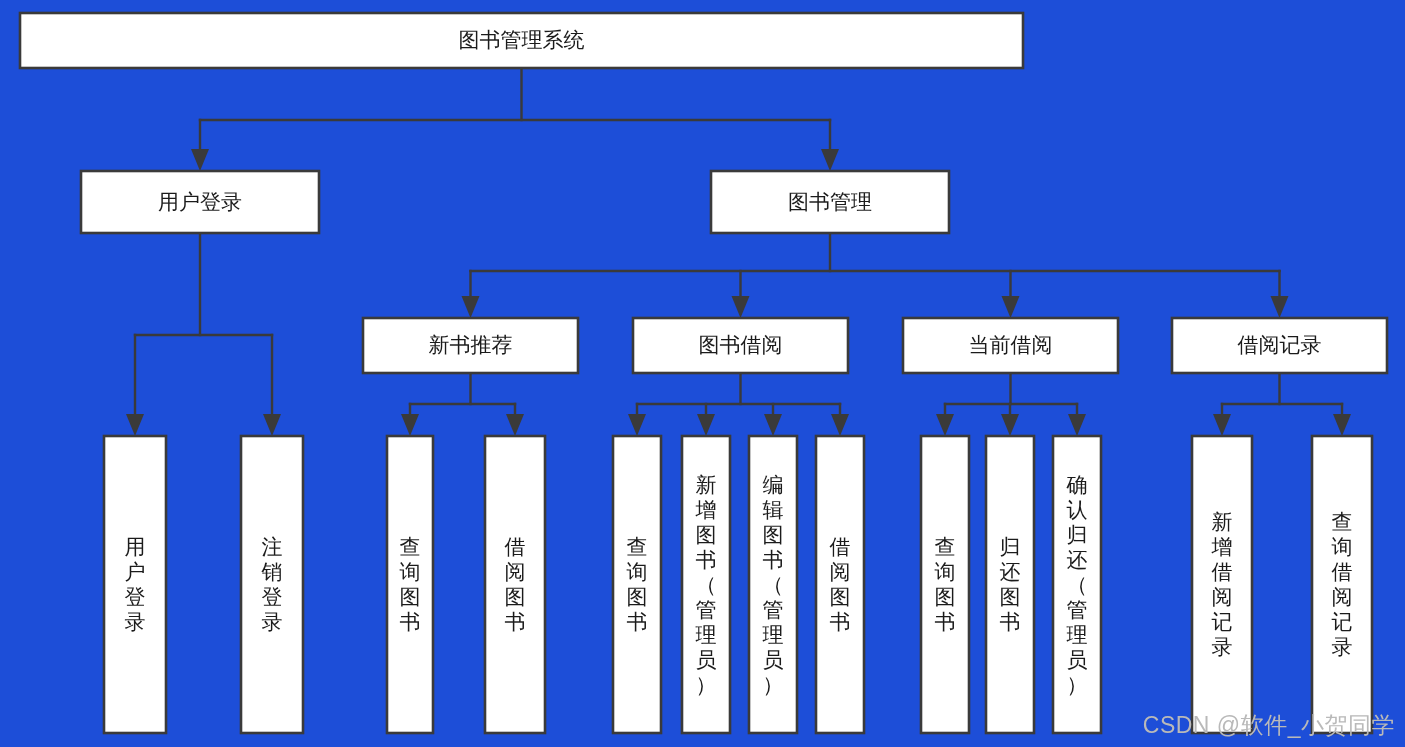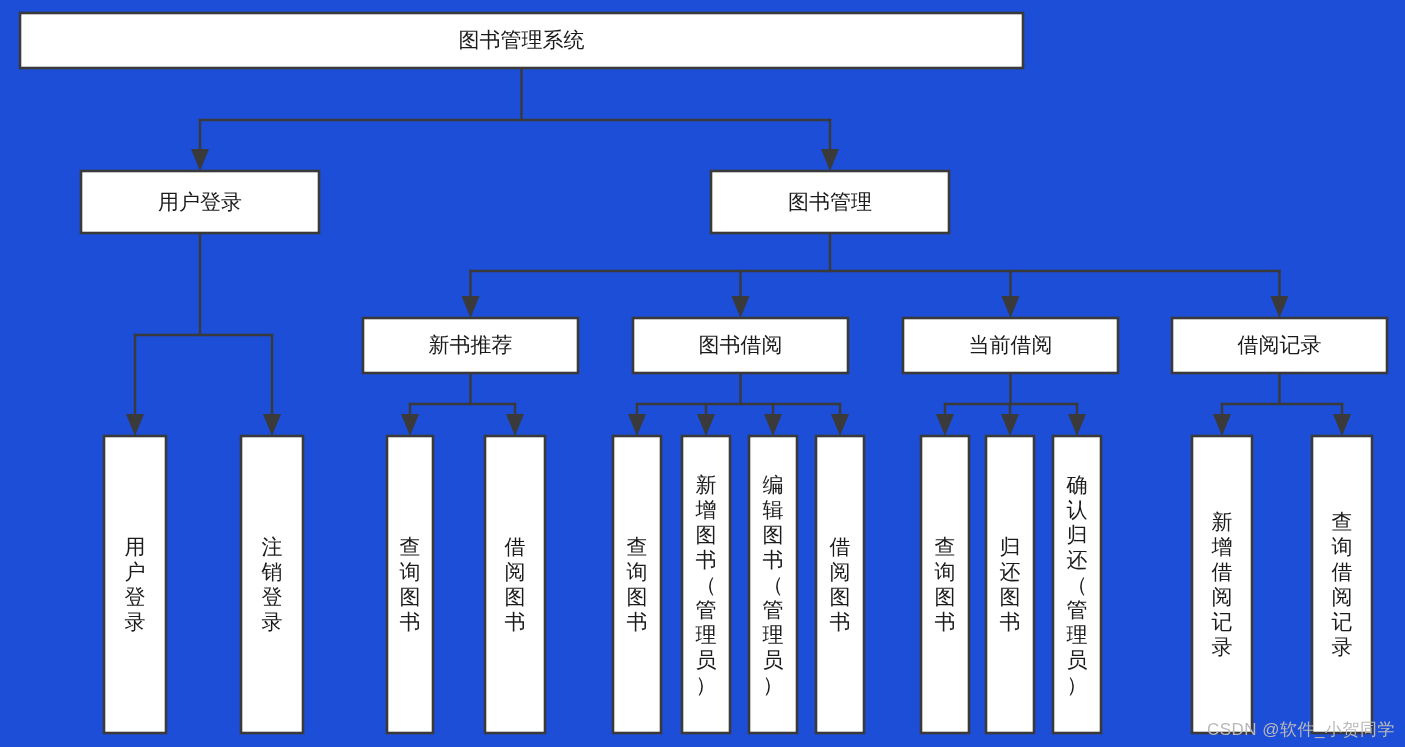--- a/index.html
+++ b/index.html
@@ -50,21 +50,21 @@
     fill: #1b1b1b;
     font-family: "Liberation Sans", "DejaVu Sans", sans-serif;
     font-size: 21px;
     text-anchor: middle;
   }
   .watermark {
     position: absolute;
     right: 10px;
     bottom: 6px;
     font-family: "Liberation Sans", "DejaVu Sans", sans-serif;
-    font-size: 17px;
+    font-size: 23px;
     color: #b9b9b9;
     letter-spacing: 0.5px;
     white-space: nowrap;
     user-select: none;
   }
 </style>
 </head>
 <body>
 
 <div id="diagram-root">

